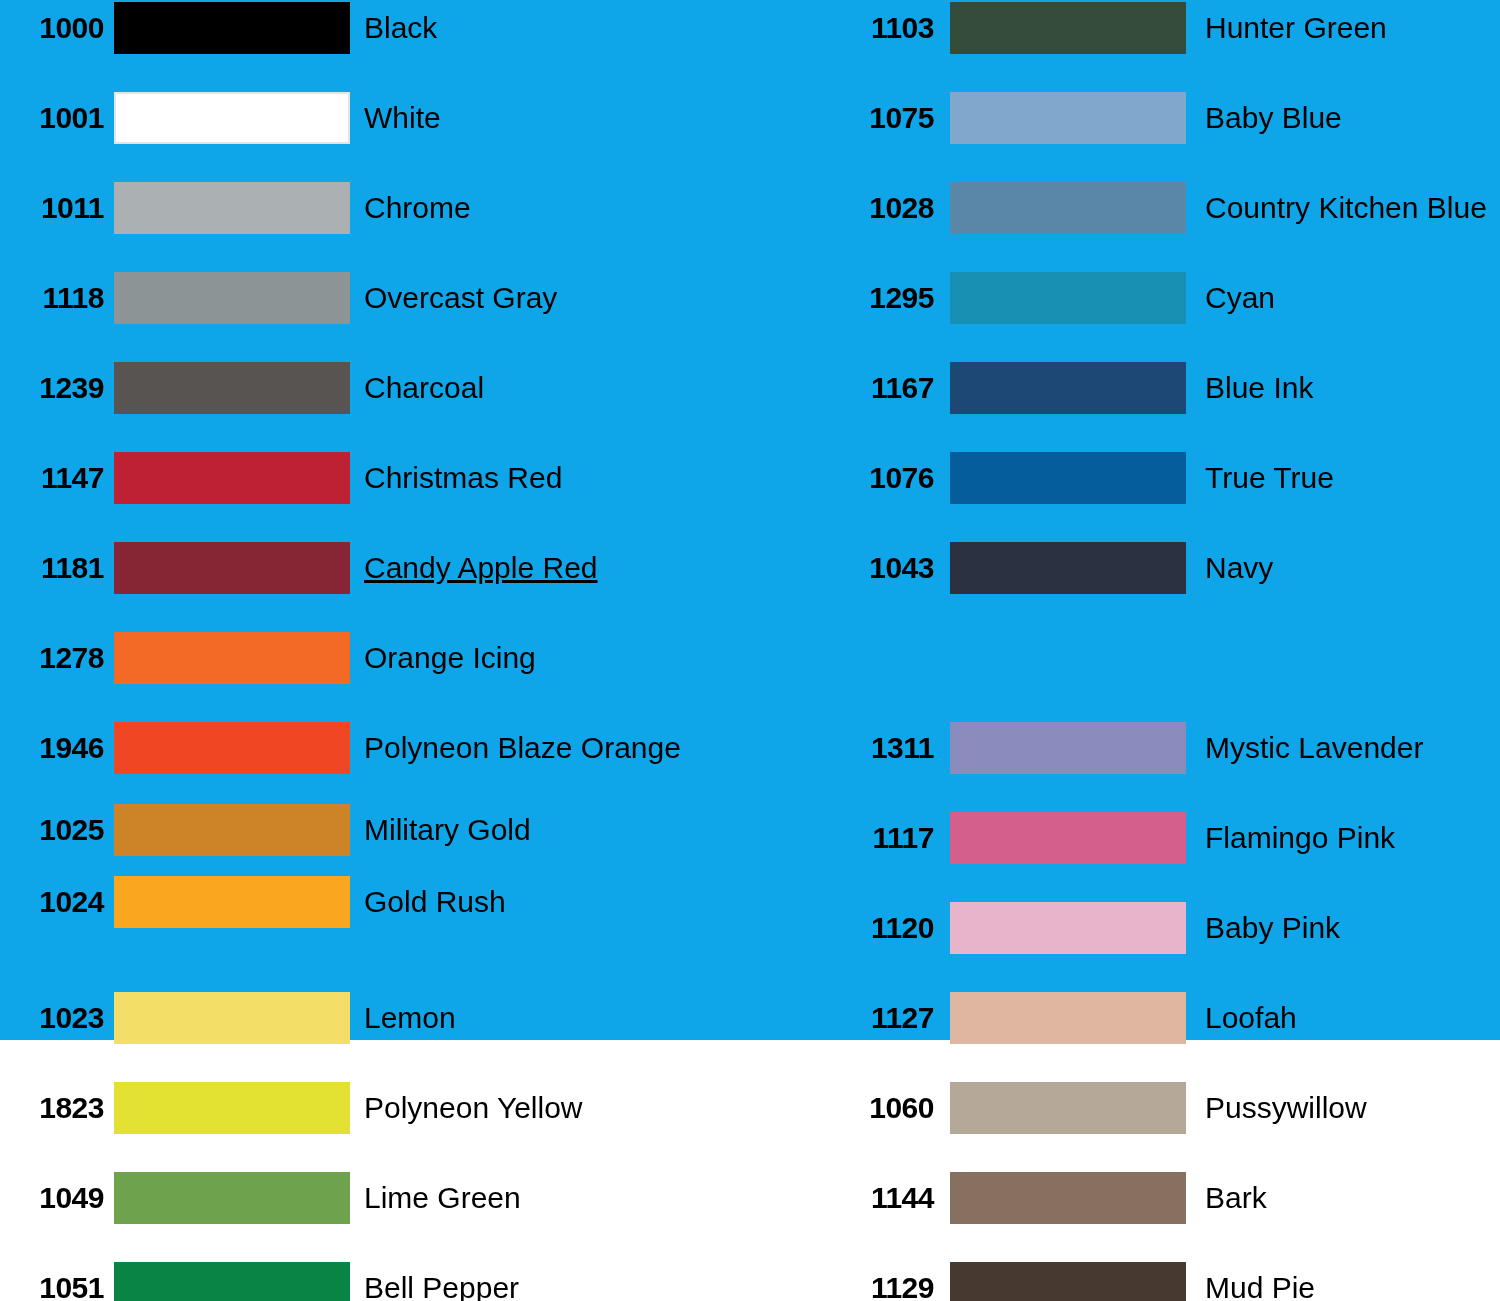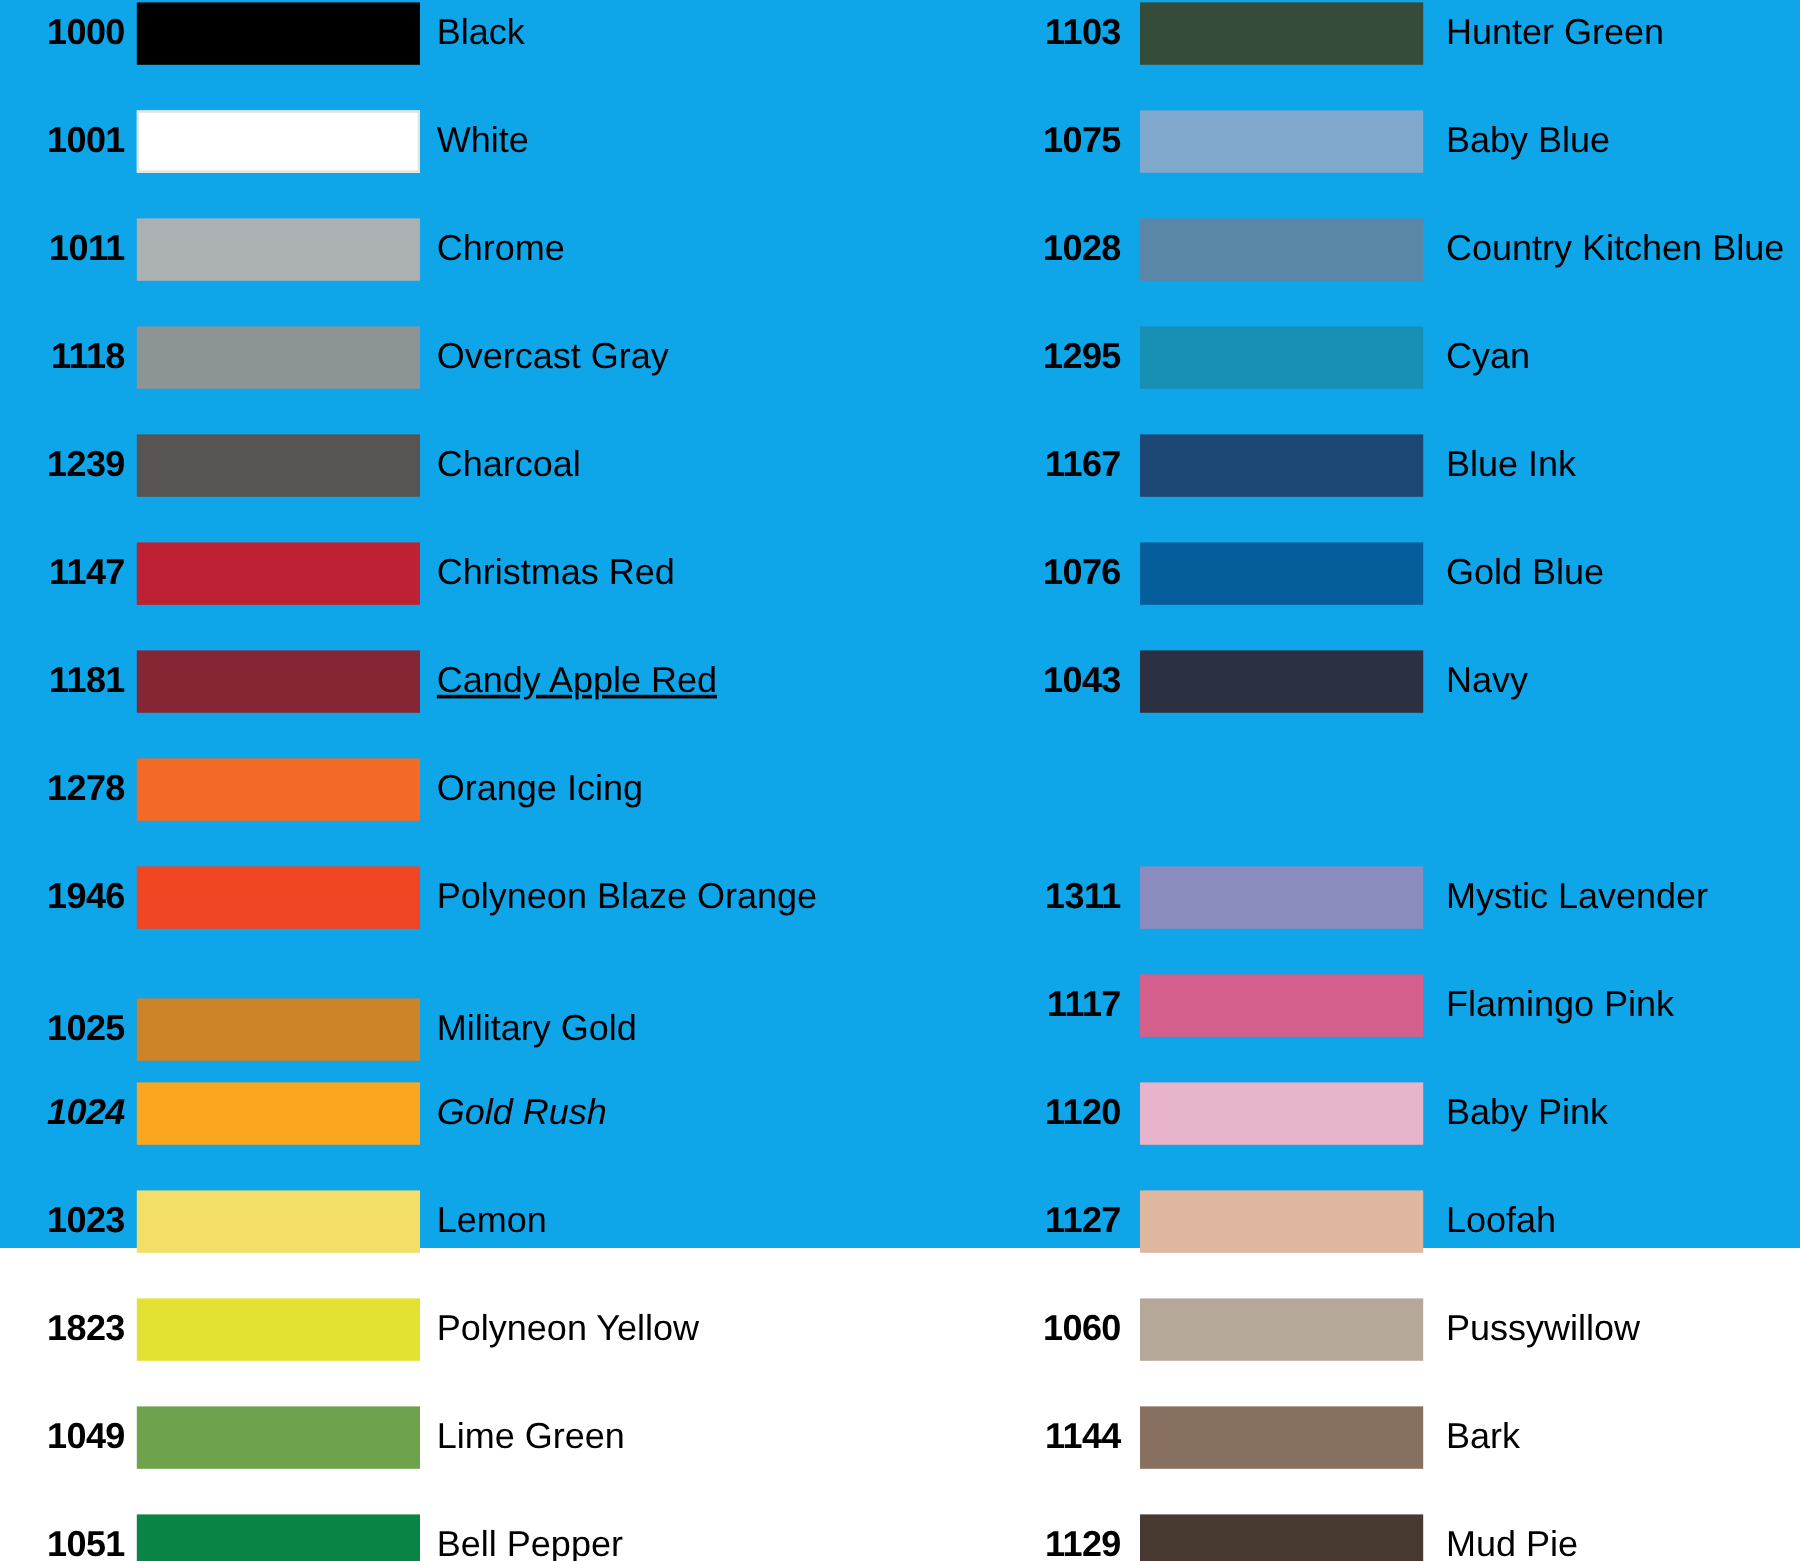--- a/index.html
+++ b/index.html
@@ -127,26 +127,26 @@
       <div class="swatch-row" style="top: 632px;">
         <div class="code" style="top: 11px;">1278</div>
         <div class="chip" style="top: 0px; background-color: rgb(242, 106, 37);"></div>
         <div class="name" style="top: 11px;">Orange Icing</div>
       </div>
       <div class="swatch-row" style="top: 722px;">
         <div class="code" style="top: 11px;">1946</div>
         <div class="chip" style="top: 0px; background-color: rgb(240, 70, 36);"></div>
         <div class="name" style="top: 11px;">Polyneon Blaze Orange</div>
       </div>
-      <div class="swatch-row" style="top: 832px;">
+      <div class="swatch-row" style="top: 804px;">
         <div class="code" style="top: 11px;">1025</div>
         <div class="chip" style="top: 0px; background-color: rgb(205, 132, 41);"></div>
         <div class="name" style="top: 11px;">Military Gold</div>
       </div>
-      <div class="swatch-row" style="top: 902px; font-style: italic;">
+      <div class="swatch-row" style="top: 876px;">
         <div class="code" style="top: 11px;">1024</div>
         <div class="chip" style="top: 0px; background-color: rgb(250, 166, 31);"></div>
         <div class="name" style="top: 11px;">Gold Rush</div>
       </div>
       <div class="swatch-row" style="top: 992px;">
         <div class="code" style="top: 11px;">1023</div>
         <div class="chip" style="top: 0px; background-color: rgb(243, 223, 104);"></div>
         <div class="name" style="top: 11px;">Lemon</div>
       </div>
       <div class="swatch-row" style="top: 1082px;">
@@ -187,21 +187,21 @@
         <div class="name" style="top: 11px;">Cyan</div>
       </div>
       <div class="swatch-row" style="top: 362px;">
         <div class="code" style="top: 11px;">1167</div>
         <div class="chip" style="top: 0px; background-color: rgb(29, 72, 118);"></div>
         <div class="name" style="top: 11px;">Blue Ink</div>
       </div>
       <div class="swatch-row" style="top: 452px;">
         <div class="code" style="top: 11px;">1076</div>
         <div class="chip" style="top: 0px; background-color: rgb(5, 93, 156);"></div>
-        <div class="name" style="top: 11px;">Gold Blue</div>
+        <div class="name" style="top: 11px;">True True</div>
       </div>
       <div class="swatch-row" style="top: 542px;">
         <div class="code" style="top: 11px;">1043</div>
         <div class="chip" style="top: 0px; background-color: rgb(44, 49, 66);"></div>
         <div class="name" style="top: 11px;">Navy</div>
       </div>
       <div class="swatch-row" style="top: 722px;">
         <div class="code" style="top: 11px;">1311</div>
         <div class="chip" style="top: 0px; background-color: rgb(138, 140, 189);"></div>
         <div class="name" style="top: 11px;">Mystic Lavender</div>

